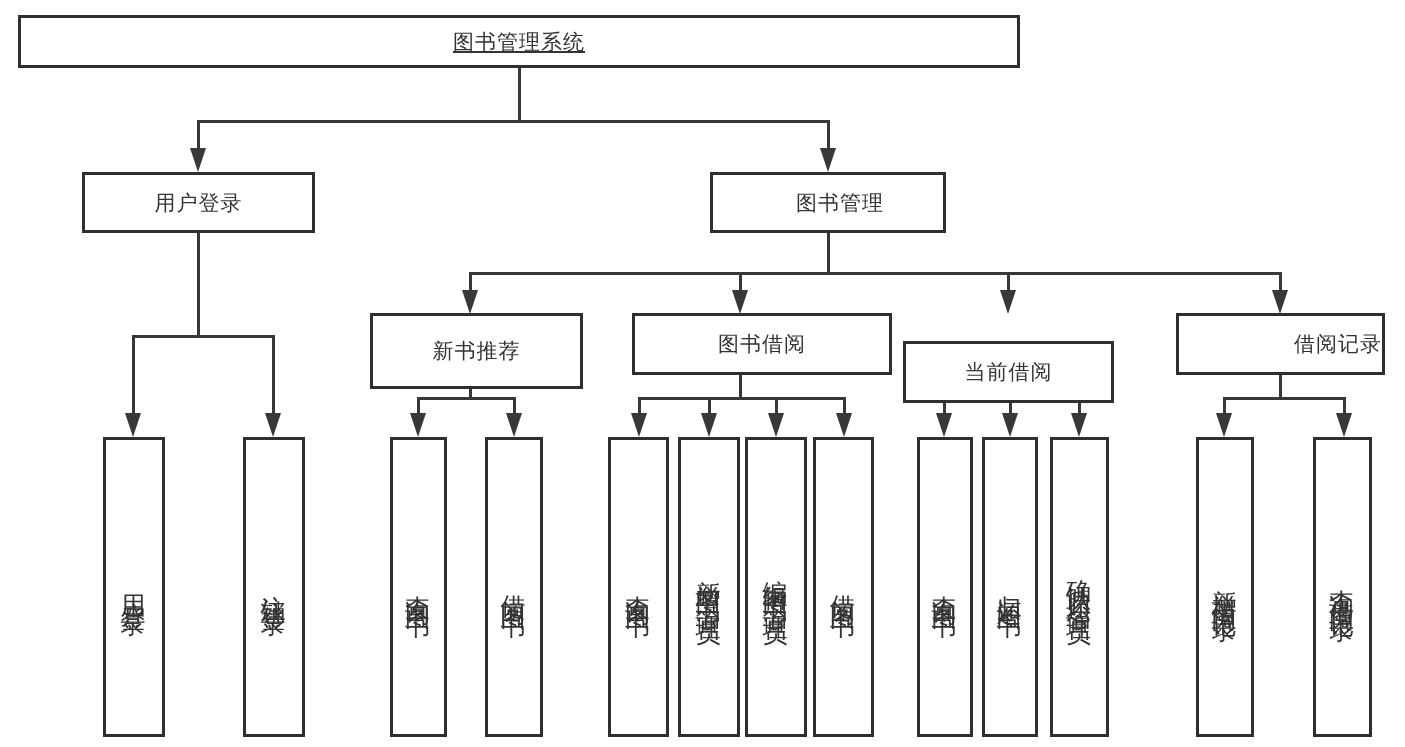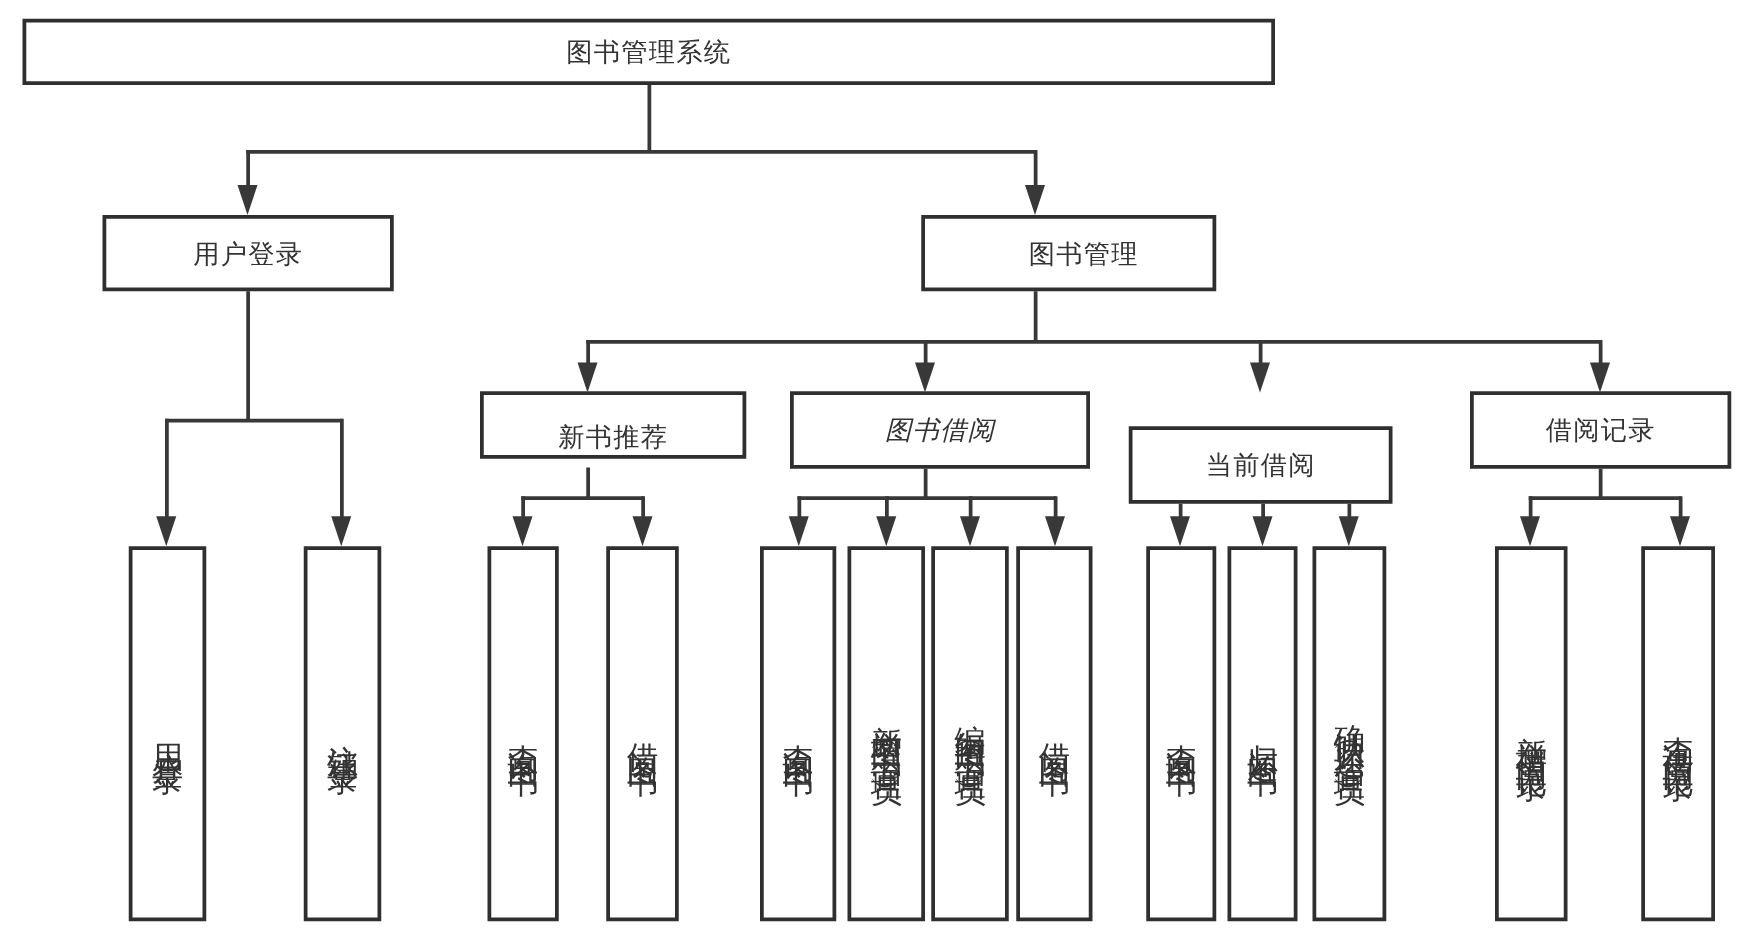--- a/index.html
+++ b/index.html
@@ -105,45 +105,45 @@
   <div class="vl" style="left:1078px;top:397px;height:20px;"></div>
   <div class="tri" style="left:1071px;top:413px;"></div>
 
   <div class="vl" style="left:1279px;top:374px;height:26px;"></div>
   <div class="hl" style="left:1223px;top:397px;width:122px;"></div>
   <div class="vl" style="left:1223px;top:397px;height:20px;"></div>
   <div class="tri" style="left:1216px;top:413px;"></div>
   <div class="vl" style="left:1343px;top:397px;height:20px;"></div>
   <div class="tri" style="left:1336px;top:413px;"></div>
 
-  <div class="hbox" style="left:18px;top:15px;width:1002px;height:53px;">
+  <div class="hbox" style="left:18px;top:15px;width:1002px;height:53px;text-decoration:underline;">
     <span>图书管理系统</span>
   </div>
 
   <div class="hbox" style="left:82px;top:172px;width:233px;height:61px;">
     <span>用户登录</span>
   </div>
 
-  <div class="hbox" style="left:737px;top:172px;width:236px;height:61px;padding-left:24px;">
+  <div class="hbox" style="left:710px;top:172px;width:236px;height:61px;padding-left:24px;">
     <span>图书管理</span>
   </div>
 
-  <div class="hbox" style="left:384px;top:313px;width:213px;height:54px;align-items:flex-end;">
+  <div class="hbox" style="left:370px;top:313px;width:213px;height:76px;">
     <span>新书推荐</span>
   </div>
 
-  <div class="hbox" style="left:632px;top:313px;width:240px;height:62px;font-style:italic;">
+  <div class="hbox" style="left:632px;top:313px;width:260px;height:62px;">
     <span>图书借阅</span>
   </div>
 
   <div class="hbox" style="left:903px;top:313px;width:211px;height:62px;margin-top:28px;">
     <span>当前借阅</span>
   </div>
 
-  <div class="hbox" style="left:1176px;top:313px;width:209px;height:62px;">
+  <div class="hbox" style="left:1176px;top:313px;width:209px;height:62px;justify-content:flex-end;">
     <span>借阅记录</span>
   </div>
 
   <div class="vbox" style="left:103px;width:62px;">
     <span>用户登录</span>
   </div>
   <div class="vbox" style="left:243px;width:62px;">
     <span>注销登录</span>
   </div>
 

